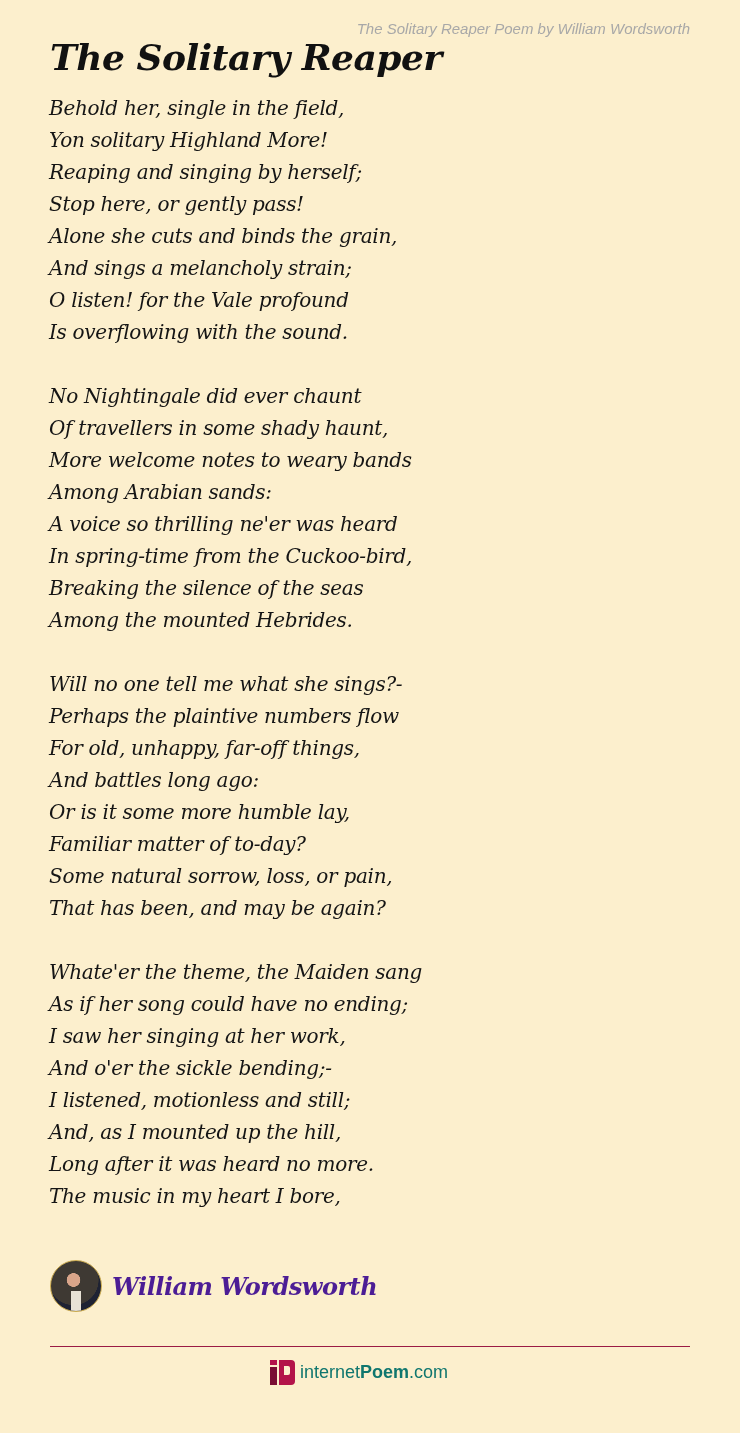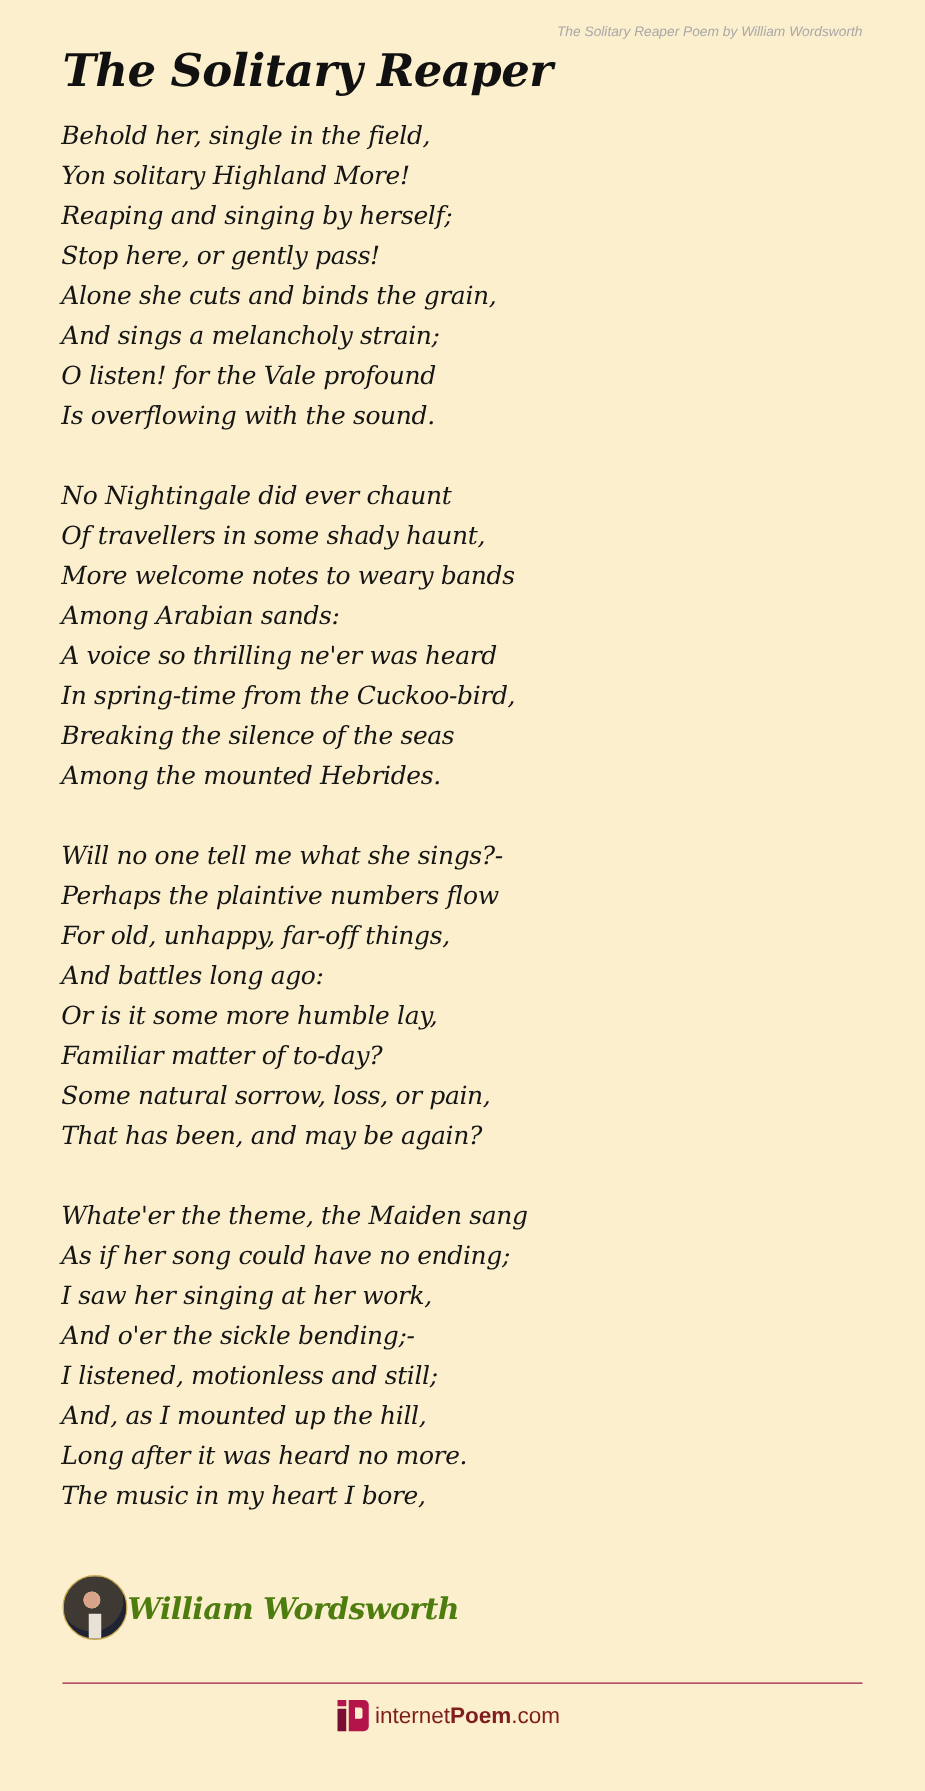--- a/index.html
+++ b/index.html
@@ -6,21 +6,21 @@
   body {
     width: 740px; height: 1433px;
     background: #fcefcd;
     position: relative;
     overflow: hidden;
     font-family: "DejaVu Serif", serif;
   }
   .page-caption {
     position: absolute; right: 50px; top: 20px;
     font-family: "Liberation Sans", sans-serif;
-    font-style: italic; font-size: 11px; color: #a8a8a8;
+    font-style: italic; font-size: 15px; color: #a8a8a8;
   }
   .title {
     position: absolute; left: 50px; top: 36px;
     font-family: "DejaVu Serif", serif;
     font-style: italic; font-weight: bold;
     font-size: 36px; color: #111; letter-spacing: -0.5px;
   }
   .poem {
     position: absolute; left: 49px; top: 92px;
     font-family: "DejaVu Serif", serif;
@@ -37,43 +37,44 @@
     width: 50px; height: 50px; border-radius: 50%;
     border: 1px solid #c9a94f;
     background: radial-gradient(circle at 45% 38%, #d9a58a 0 16%, #3e3933 17% 60%, #1e2233 61%);
     position: relative; overflow: hidden;
   }
   .avatar::after {
     content: ""; position: absolute; left: 20px; top: 30px;
     width: 10px; height: 20px; background: #e8e2d6;
   }
   .author-name {
+    margin-left: 10px;
     font-family: "DejaVu Serif", serif;
     font-style: italic; font-weight: bold;
-    font-size: 24px; color: #4d7c0f; letter-spacing: -0.5px;
+    font-size: 24px; color: #4c1d95; letter-spacing: -0.5px;
   }
   .divider {
     position: absolute; left: 50px; top: 1346px;
     width: 640px; height: 1px; background: #9b1b45;
   }
   .footer-logo {
     position: absolute; left: 270px; top: 1360px;
     display: flex; align-items: center;
   }
   .logo-mark {
     width: 25px; height: 25px; position: relative;
   }
   .logo-mark .dot { position: absolute; left: 0; top: 0; width: 7px; height: 5px; background: #b3144a; }
   .logo-mark .stem { position: absolute; left: 0; top: 7px; width: 7px; height: 18px; background: #7a0d33; }
   .logo-mark .bowl { position: absolute; left: 9px; top: 0; width: 16px; height: 25px; background: #b3144a; border-radius: 0 4px 4px 0; }
   .logo-mark .hole { position: absolute; left: 14px; top: 6px; width: 6px; height: 9px; background: #fcefcd; border-radius: 0 2px 2px 0; }
   .logo-text {
     margin-left: 5px;
     font-family: "Liberation Sans", sans-serif;
-    font-size: 18px; color: #7f1d1d;
+    font-size: 18px; color: #0f766e;
   }
   .logo-text b { font-weight: bold; }
 </style>
 </head>
 <body>
 
 <div class="page-caption">The Solitary Reaper Poem by William Wordsworth</div>
 
 <h1 class="title" style="margin:0;">The Solitary Reaper</h1>
 

